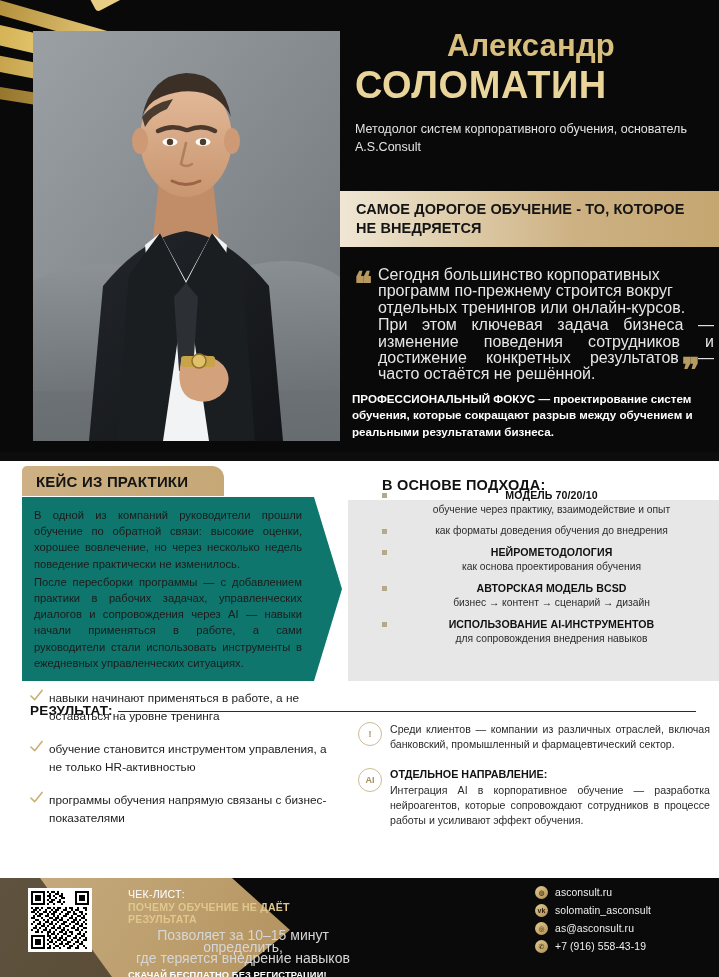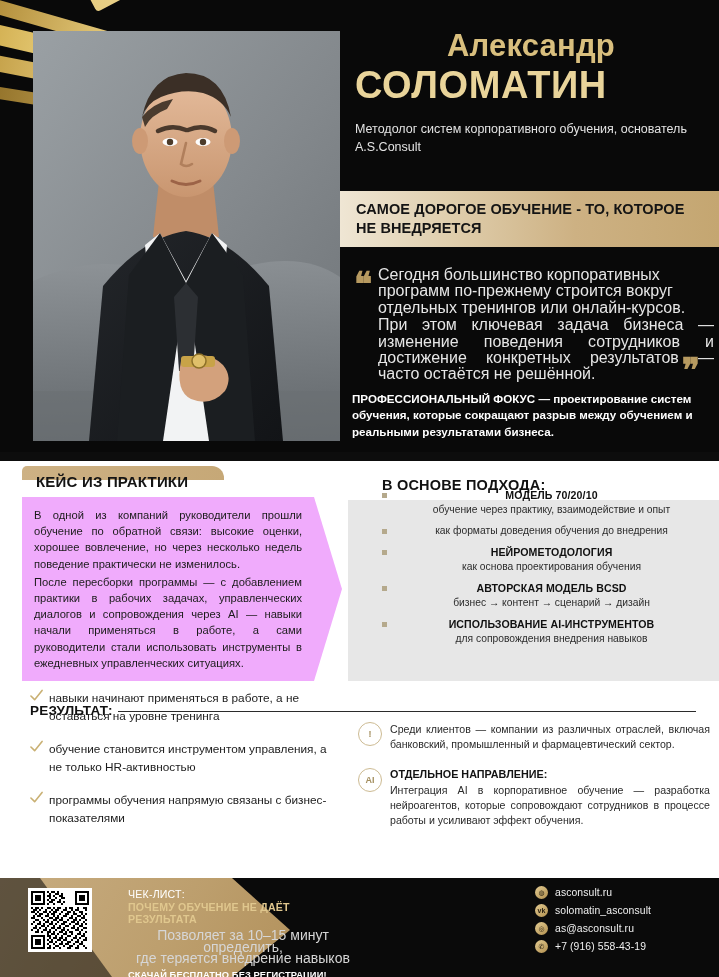--- a/index.html
+++ b/index.html
@@ -44,25 +44,25 @@
   .qmark{position:absolute;font-size:34px;line-height:1;font-weight:700;color:#b79a60;font-family:"Liberation Serif",serif;}
   .qmark-open{left:14px;top:6px;}
   .qmark-close{right:8px;top:92px;}
   .qtext{position:absolute;left:38px;top:5px;width:336px;font-size:16px;line-height:16.4px;color:#e6e6e6;}
   .qtext p{margin:0;}
   .qtext .p2{margin-top:1px;text-align:justify;}
 
   .focus{position:absolute;left:352px;top:391px;width:352px;font-size:11.6px;line-height:16.4px;font-weight:700;color:#ffffff;}
 
   
-  .case-tab{position:absolute;left:22px;top:466px;width:202px;height:14px;
+  .case-tab{position:absolute;left:22px;top:466px;width:202px;height:30px;
     background:linear-gradient(90deg,#cdb184,#c6a877);border-radius:5px 12px 0 0;}
   .case-tab span{position:absolute;left:14px;top:7px;font-size:15px;font-weight:700;color:#141414;letter-spacing:.2px;}
   .case-box{position:absolute;left:22px;top:497px;width:320px;height:184px;
-    background:#f0abfc;
+    background:#0f766e;
     -webkit-clip-path:polygon(0 0,292px 0,320px 92px,292px 184px,0 184px);
     clip-path:polygon(0 0,292px 0,320px 92px,292px 184px,0 184px);}
   .case-text{position:absolute;left:12px;top:10px;width:268px;font-size:11.2px;line-height:16.2px;color:#1b1b1b;text-align:justify;}
   .case-text p{margin:0;}
   .case-text .p2{margin-top:2px;}
 
   
   .appr-title{position:absolute;left:382px;top:477px;font-size:14.5px;font-weight:700;color:#111;letter-spacing:.2px;}
   .appr-box{position:absolute;left:348px;top:500px;width:371px;height:181px;background:#e7e7e7;}
   .appr-list{position:absolute;left:382px;top:488px;width:326px;text-align:center;}

